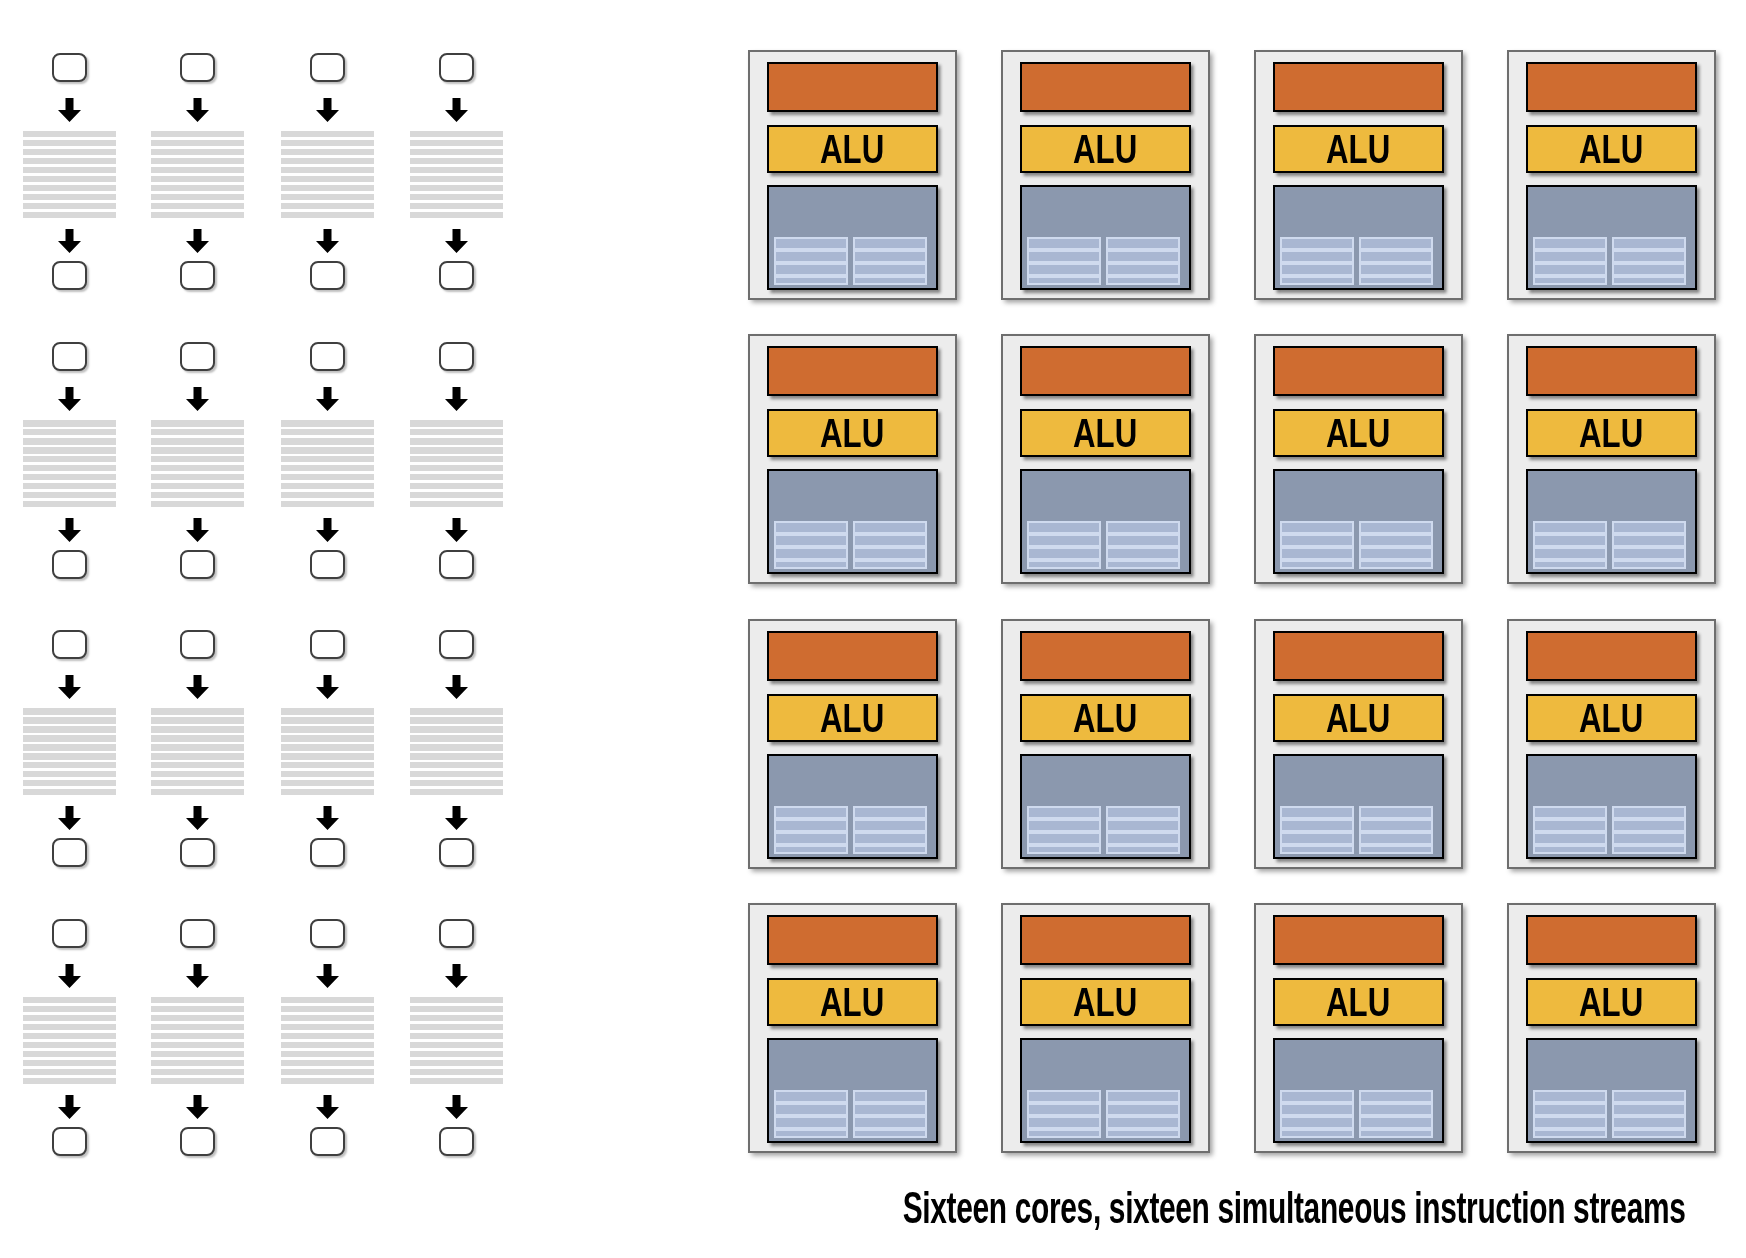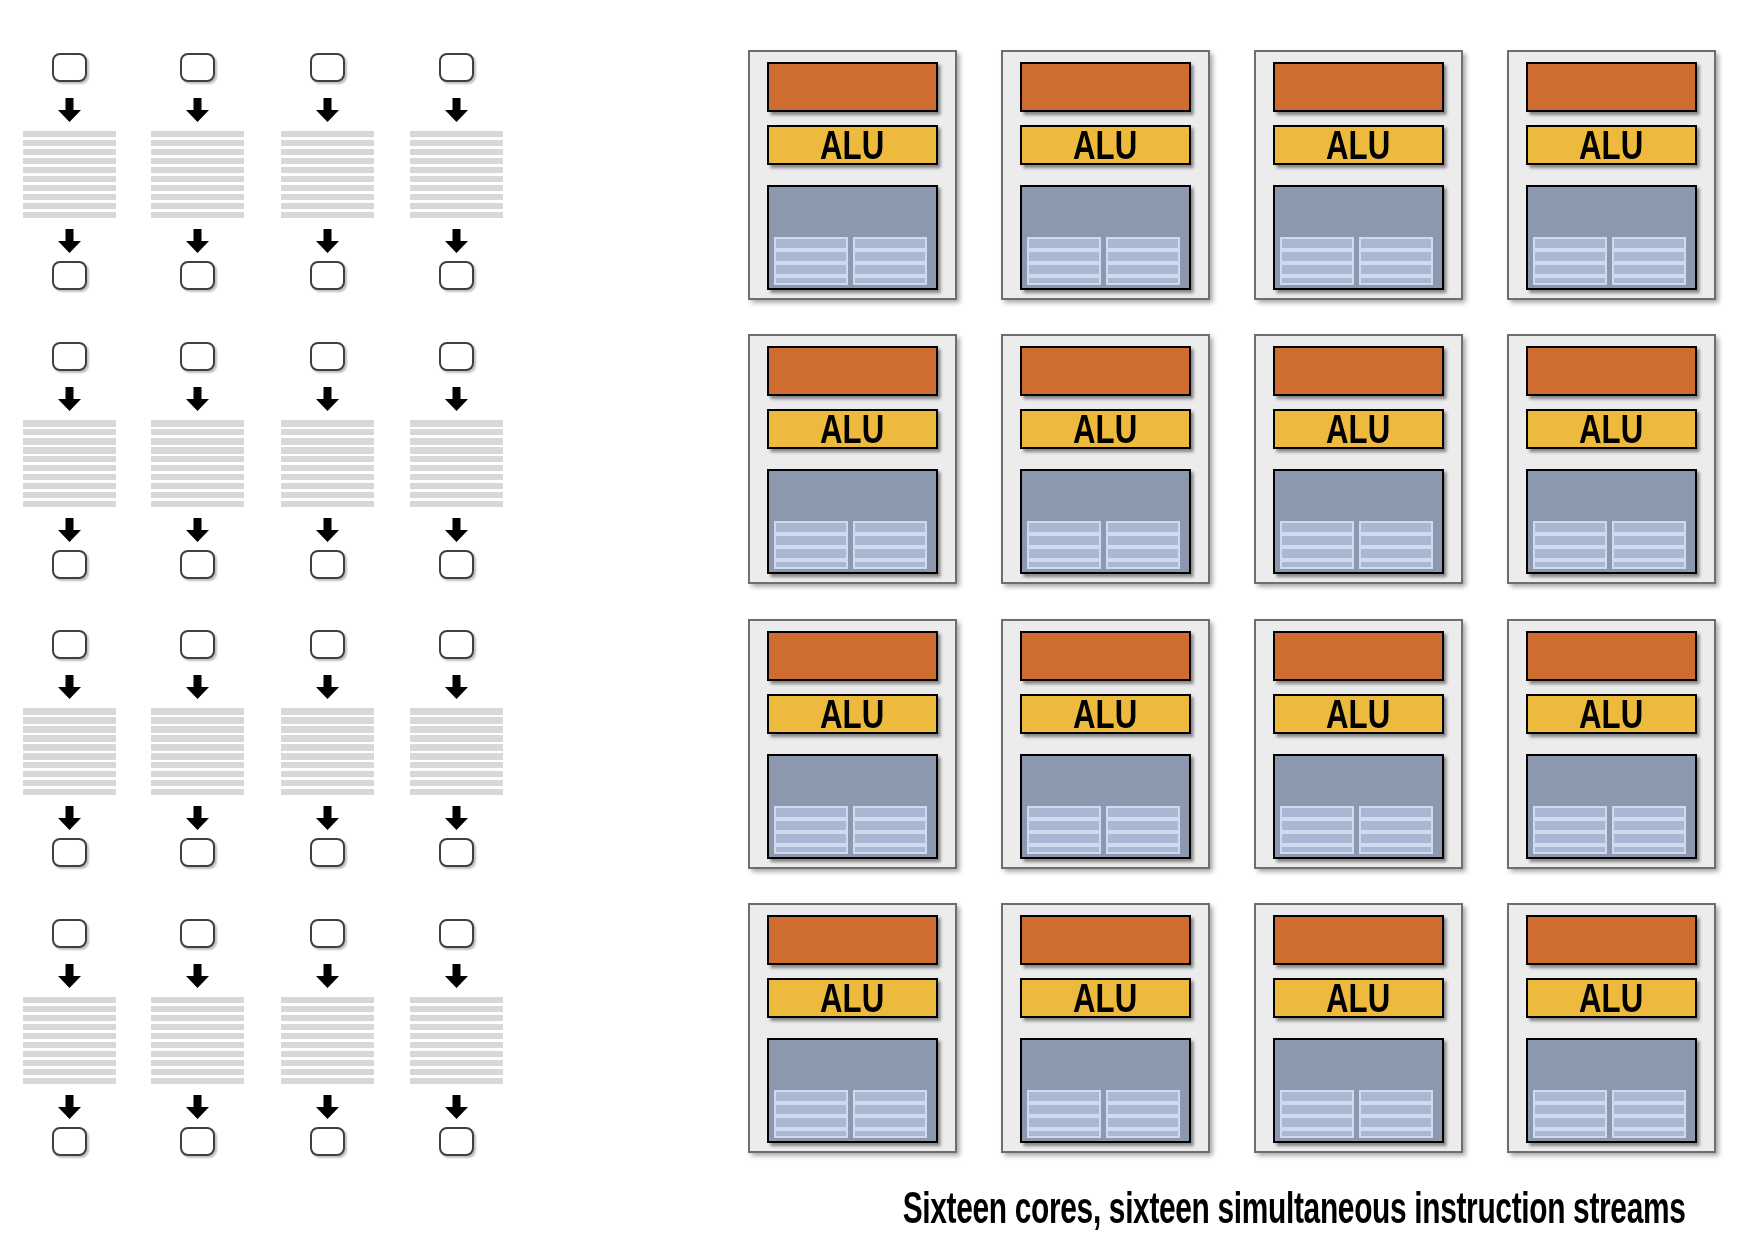--- a/index.html
+++ b/index.html
@@ -33,21 +33,21 @@
     background:var(--c-core-bg);border:2px solid var(--c-core-border);
     box-shadow:2.5px 2.5px 5px rgba(0,0,0,0.38);
   }
   .core .unit-box{
     position:absolute;left:17px;width:171px;box-sizing:border-box;
     border:2.5px solid var(--c-box-border);
     box-shadow:2.5px 3px 3px rgba(0,0,0,0.45);
   }
   .fetch{top:10px;height:50px;background:var(--c-fetch);}
   .alu{
-    top:73px;height:40px;background:var(--c-alu);
+    top:73px;height:48px;background:var(--c-alu);
     display:flex;align-items:center;justify-content:center;
   }
   .alu-label{
     font-weight:bold;font-size:40px;color:#000;line-height:1;
     transform:scaleX(0.78);letter-spacing:0px;
   }
   .ctx{top:133px;height:105px;background:var(--c-ctx);}
   .slot{
     position:absolute;bottom:3px;width:74px;height:48px;box-sizing:border-box;
     border:2.5px solid var(--c-slot-line);

